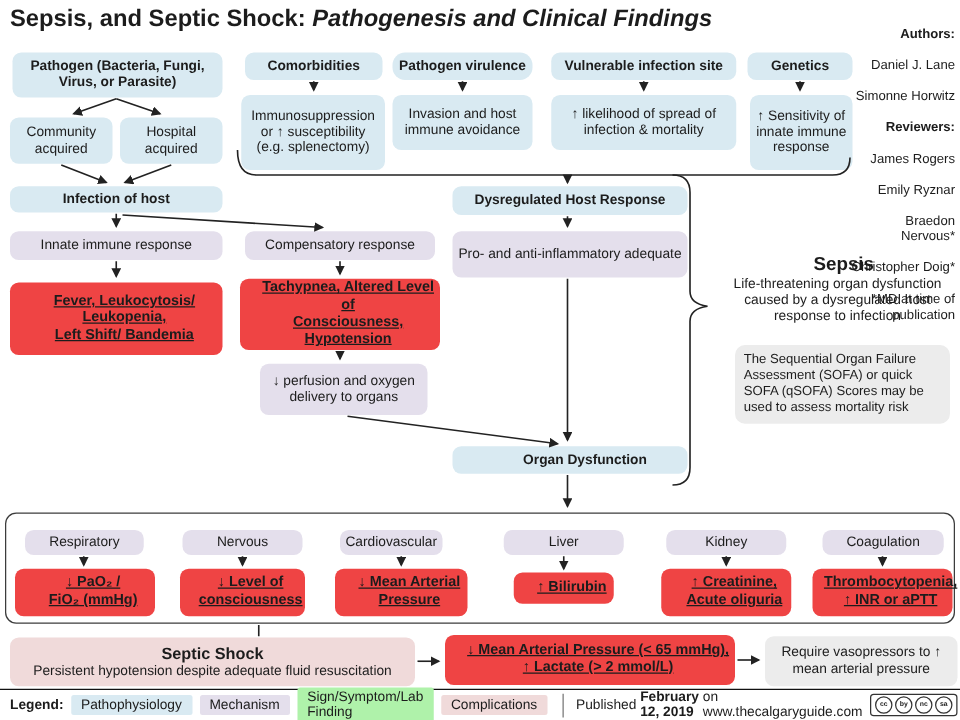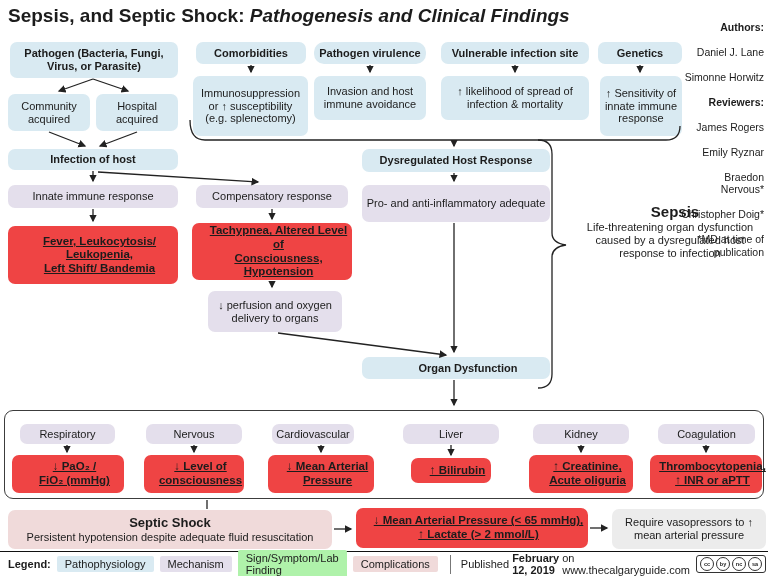--- a/index.html
+++ b/index.html
@@ -87,20 +87,21 @@
 Leukopenia,
 Left Shift/ Bandemia</div>
   <div class="box green uline" style="left:192px;top:223px;width:160px;height:57px;">Tachypnea, Altered Level of
 Consciousness,
 Hypotension</div>
 
   <div class="box lav" style="left:208px;top:291px;width:134px;height:41px;">↓ perfusion and oxygen delivery to organs</div>
 
   <div class="abs" id="sepsis-title">Sepsis</div>
   <div class="abs" id="sepsis-def">Life-threatening organ dysfunction caused by a dysregulated host response to infection</div>
+  <div class="abs grey" id="sepsis-note">The Sequential Organ Failure Assessment (SOFA) or quick SOFA (qSOFA) Scores may be used to assess mortality risk</div>
 
   <div class="box blue bold" style="left:362px;top:357px;width:188px;height:22px;padding-left:28px;">Organ Dysfunction</div>
 
   <div class="abs" id="organ-container"></div>
 
   <div class="box lav" style="left:20px;top:424px;width:95px;height:20px;">Respiratory</div>
   <div class="box lav" style="left:146px;top:424px;width:96px;height:20px;">Nervous</div>
   <div class="box lav" style="left:272px;top:424px;width:82px;height:20px;">Cardiovascular</div>
   <div class="box lav" style="left:403px;top:424px;width:96px;height:20px;">Liver</div>
   <div class="box lav" style="left:533px;top:424px;width:96px;height:20px;">Kidney</div>

